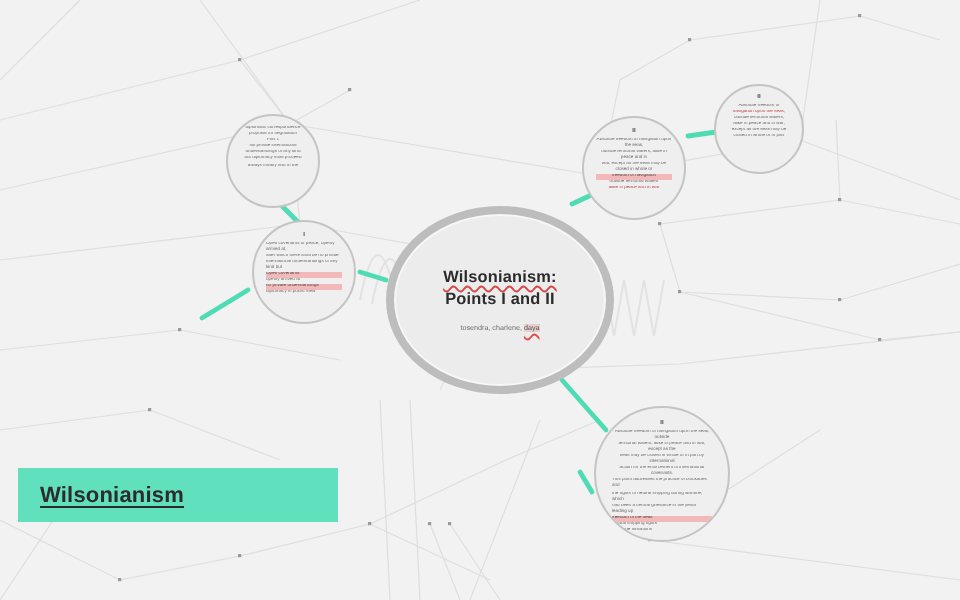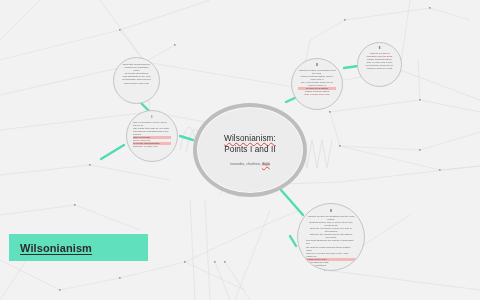--- a/index.html
+++ b/index.html
@@ -51,21 +51,21 @@
     align-items: center;
     justify-content: center;
     box-shadow: 0 0 0 1px rgba(255,255,255,0.6) inset;
   }
   #hub-inner {
     text-align: center;
     padding: 0 10px;
   }
   .hub-title {
     font-size: 8.2px;
-    font-weight: normal;
+    font-weight: bold;
     color: #2b2b2b;
     line-height: 1.35;
     letter-spacing: 0.1px;
   }
   .hub-title .spell {
     text-decoration: underline;
     text-decoration-color: #d94545;
     text-decoration-style: wavy;
     text-decoration-thickness: 1px;
   }
@@ -112,21 +112,21 @@
   }
   .topic .t-line.left { text-align: left; }
   .topic .hl { background: #f3b8b8; color: #4a4a4a; }
   .topic .hl-red { color: #c04040; }
 
   
   #banner {
     position: absolute;
     left: 9px;
     top: 234px;
-    width: 139px;
+    width: 160px;
     height: 27px;
     background: #61e0bd;
     display: flex;
     align-items: center;
     padding-left: 11px;
     box-sizing: border-box;
   }
   #banner-label {
     font-size: 11px;
     font-weight: bold;

